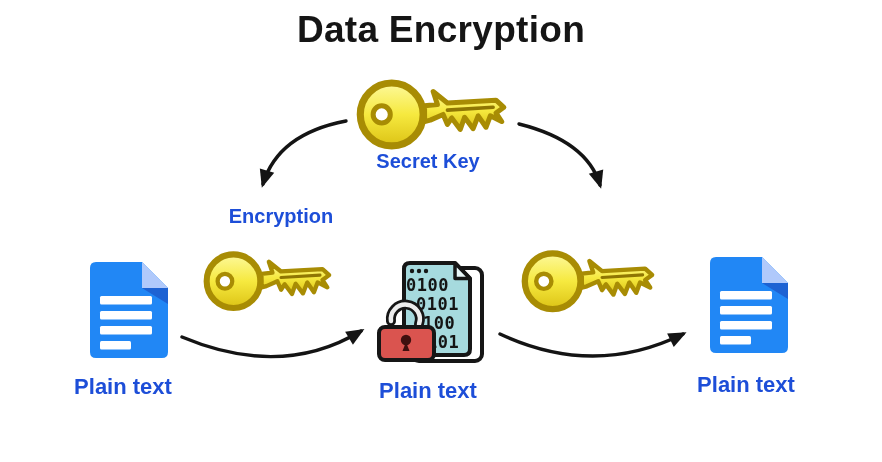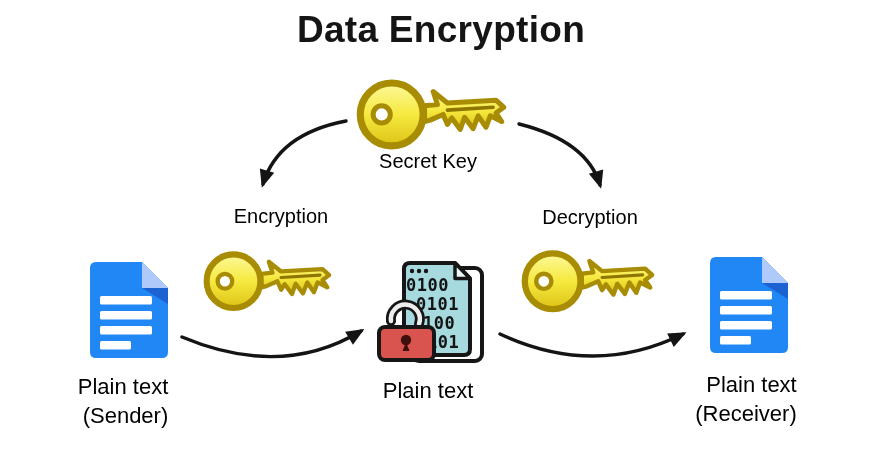--- a/index.html
+++ b/index.html
@@ -5,25 +5,26 @@
   html,body{margin:0;padding:0;background:#fff;}
   .stage{
     position:relative;width:882px;height:462px;background:#ffffff;
     font-family:"Liberation Sans",sans-serif;overflow:hidden;
   }
   .title{
     position:absolute;top:9px;left:0;width:882px;text-align:center;
     font-size:37px;font-weight:800;color:#151515;letter-spacing:.3px;
   }
   .lbl{
-    position:absolute;color:#000000;white-space:nowrap;
+    position:absolute;color:#1d4ed8;white-space:nowrap;
     transform:translateX(-50%);
+    font-weight:bold;
   }
   .lbl-small{font-size:20px;}
-  .lbl-big{font-size:22px;text-align:right;line-height:29px;}
+  .lbl-big{font-size:22px;text-align:left;line-height:29px;}
   svg.abs{position:absolute;display:block;overflow:visible;}
   .defs{position:absolute;width:0;height:0;}
   .mono{font-family:"DejaVu Sans Mono",monospace;font-weight:bold;font-size:17px;letter-spacing:.5px;fill:#141414;}
 </style>
 </head>
 <body>
 
 <div class="stage">
 
   <svg class="defs" aria-hidden="true">
@@ -68,31 +69,29 @@
   <svg class="abs" style="left:356px;top:76px" width="150" height="74" viewBox="0 0 210 100">
     <use href="#key-shape"></use>
   </svg>
   <div class="lbl lbl-small" style="left:428px;top:150px">Secret Key</div>
 
   <div class="lbl lbl-small" style="left:281px;top:205px">Encryption</div>
   <svg class="abs" style="left:203px;top:249px" width="128" height="62" viewBox="0 0 210 100">
     <use href="#key-shape"></use>
   </svg>
 
-  <div class="lbl lbl-small" style="left:590px;top:206px">Decryption</div>
   <svg class="abs" style="left:521px;top:248px" width="133" height="64" viewBox="0 0 210 100">
     <use href="#key-shape"></use>
   </svg>
 
   <svg class="abs" style="left:88px;top:262px" width="80" height="96" viewBox="0 0 80 96">
     <use href="#doc-shape"></use>
   </svg>
   <div class="lbl lbl-big" style="left:123px;top:372px">
     <div>Plain text</div>
-    <div>(Sender)</div>
   </div>
 
   <svg class="abs" style="left:366px;top:250px" width="124" height="124" viewBox="0 0 124 124">
     <g>
       <rect x="46" y="18" width="70" height="93" rx="7" fill="#ffffff" stroke="#161616" stroke-width="4"></rect>
       <path d="M44,13 H89 L104,28.5 V99 Q104,105 98,105 H44 Q38,105 38,99 V19 Q38,13 44,13 Z" fill="#a6dade" stroke="#161616" stroke-width="4" stroke-linejoin="round"></path>
       <path d="M89,13 L104,28.5 L89,28.5 Z" fill="#e9f7f8" stroke="#161616" stroke-width="3.5" stroke-linejoin="round"></path>
       <circle cx="46" cy="21" r="2.2" fill="#161616"></circle>
       <circle cx="53" cy="21" r="2.2" fill="#161616"></circle>
       <circle cx="60" cy="21" r="2.2" fill="#161616"></circle>
@@ -109,16 +108,15 @@
       <path d="M40,92 L36.5,101 L43.5,101 Z" fill="#40100f"></path>
     </g>
   </svg>
   <div class="lbl lbl-big" style="left:428px;top:376px">Plain text</div>
 
   <svg class="abs" style="left:708px;top:257px" width="80" height="96" viewBox="0 0 80 96">
     <use href="#doc-shape"></use>
   </svg>
   <div class="lbl lbl-big" style="left:746px;top:370px">
     <div>Plain text</div>
-    <div>(Receiver)</div>
   </div>
 
 </div>
 
 </body></html>

